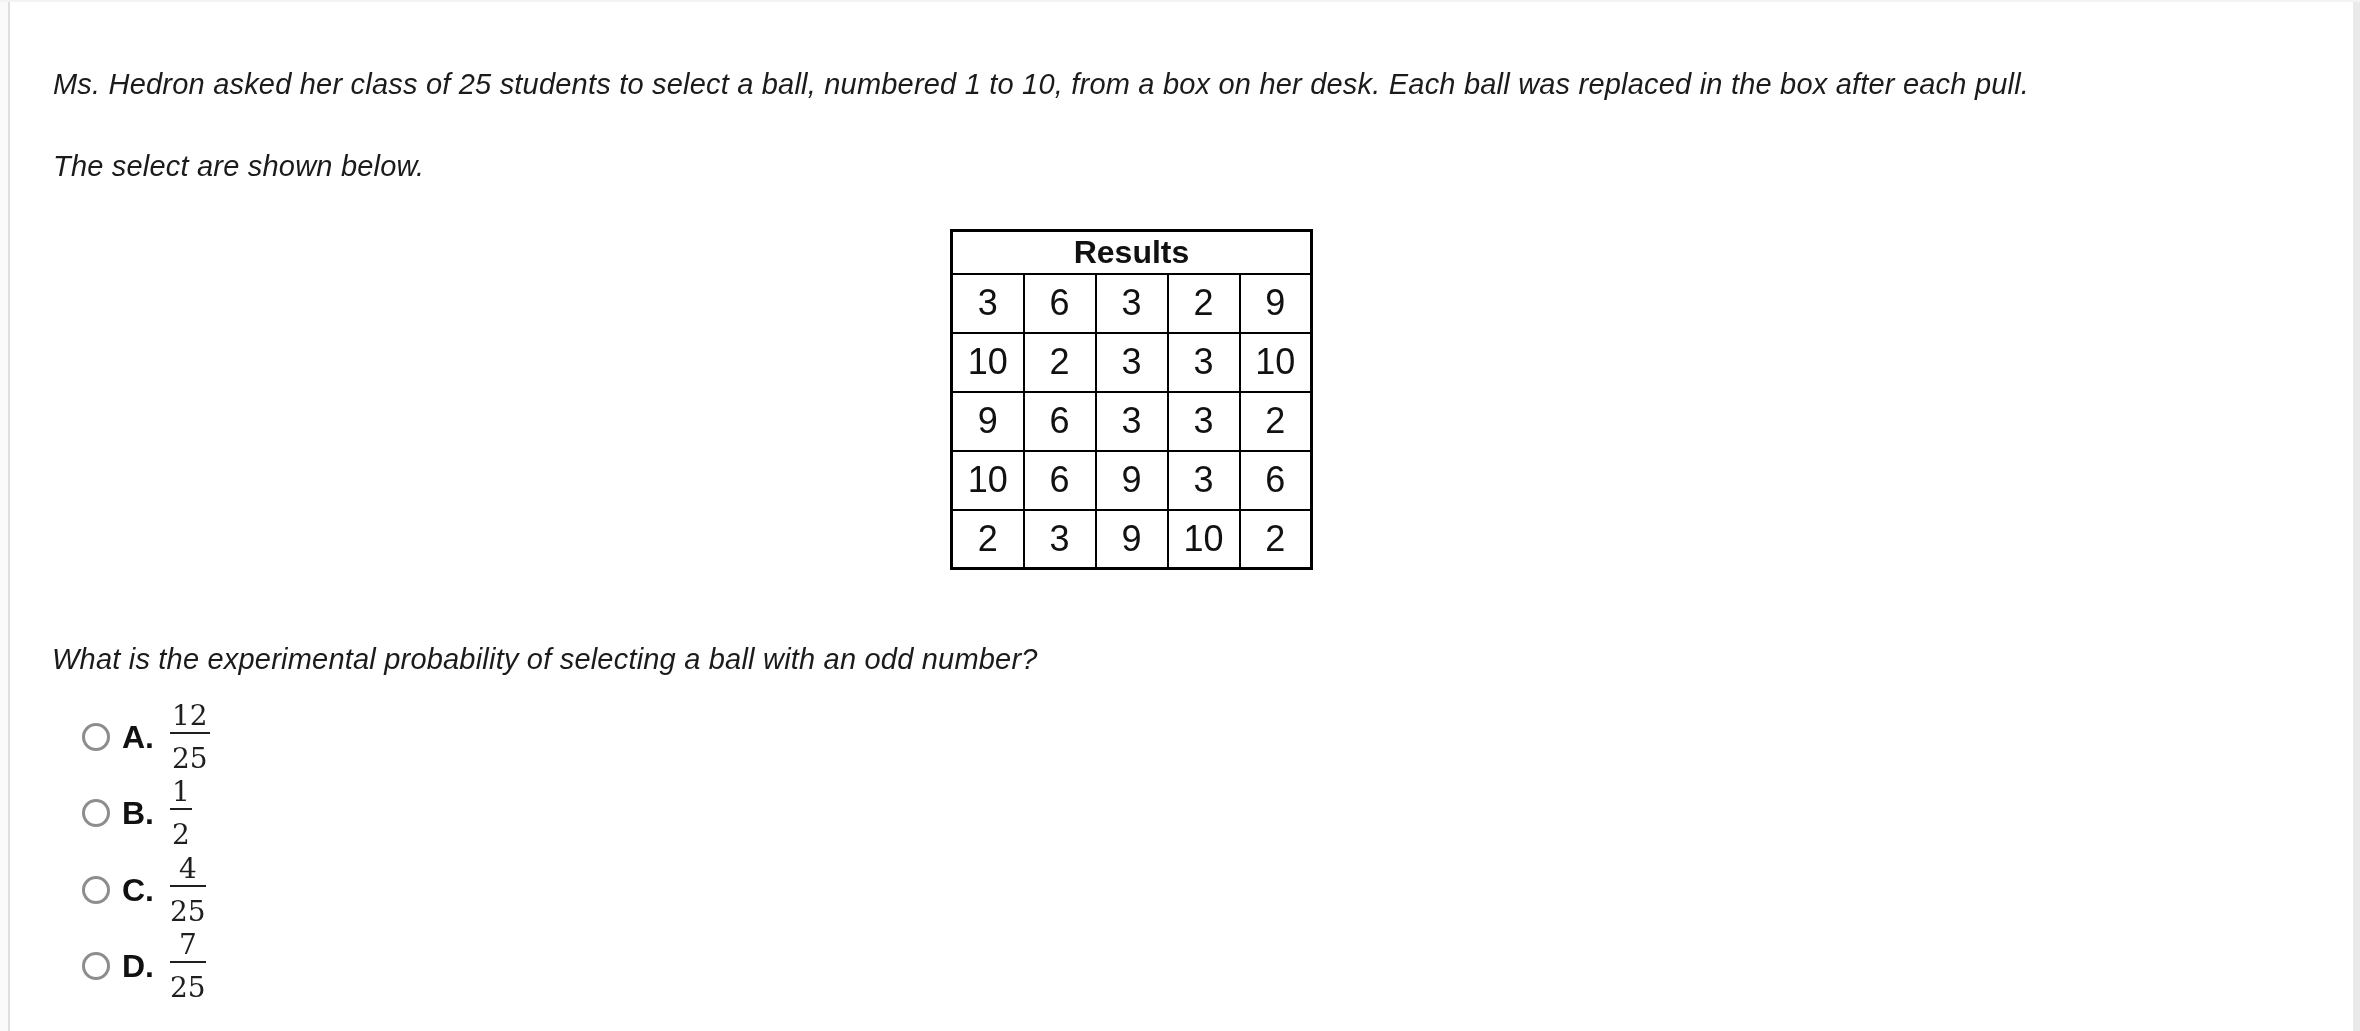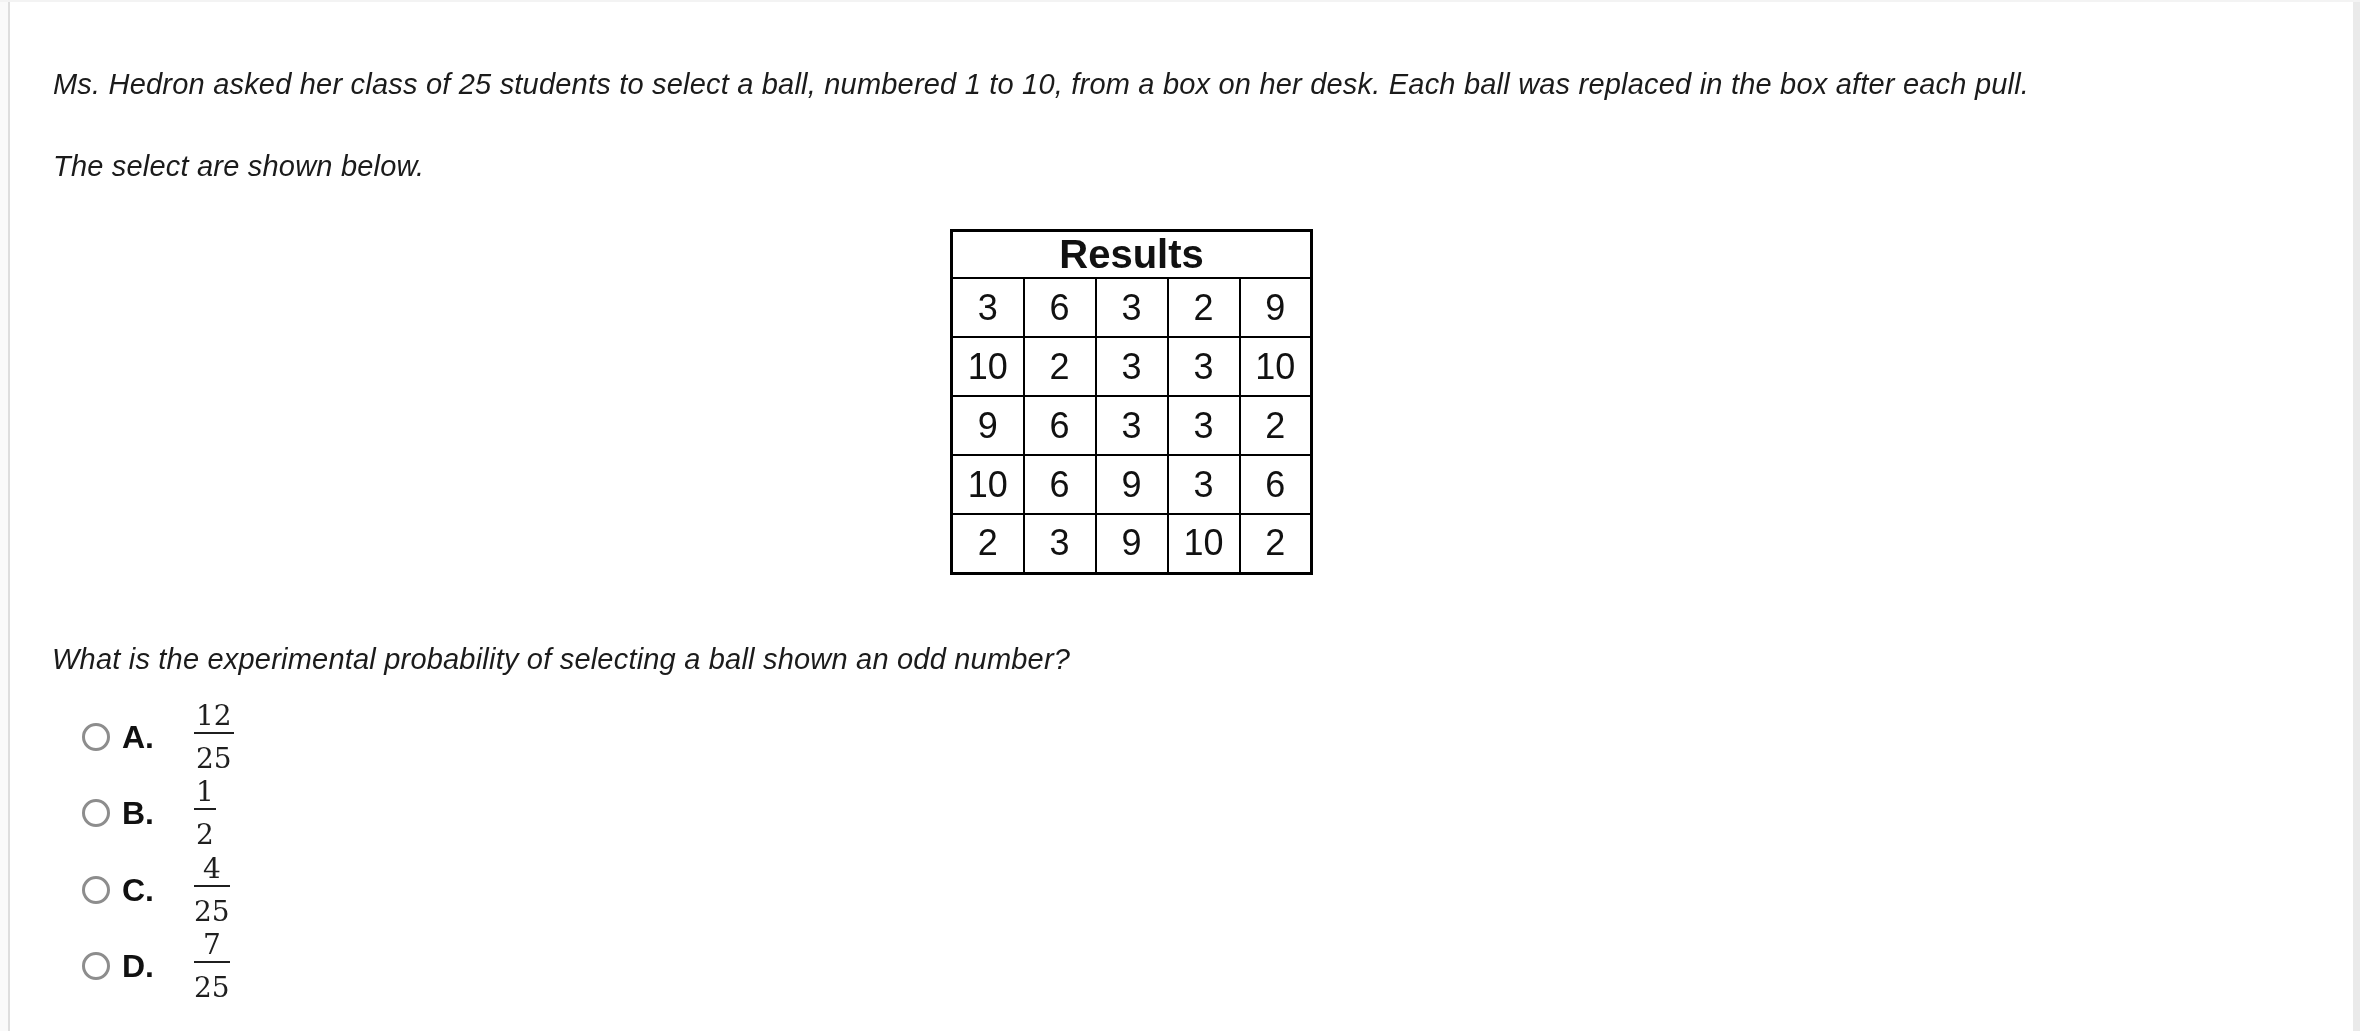--- a/index.html
+++ b/index.html
@@ -17,40 +17,40 @@
 
   .text-line { position:absolute; font-size:29px; line-height:36px;
                color:#1b1b1b; white-space:nowrap; letter-spacing:0.2px;font-style:italic; }
   .intro-1 { left:53px; top:66px; }
   .intro-2 { left:53px; top:148px; }
   .prompt  { left:52px; top:641px; }
 
   table.results { position:absolute; left:950px; top:229px;
                   border-collapse:collapse; border:3px solid #000;
                   background:#fff; table-layout:fixed; }
-  table.results th { border:2px solid #000; height:43px; font-size:40px;
+  table.results th { border:2px solid #000; height:43px; font-size:32px;
                      font-weight:bold; color:#111; text-align:center;
                      padding:0 18px; }
   table.results td { border:2px solid #000; width:72px; height:59px;
                      font-size:36px; font-weight:400; color:#111;
                      text-align:center; vertical-align:middle; }
 
   .options { position:absolute; left:0; top:0; width:100%; height:100%; }
   .option  { position:absolute; left:82px; display:flex; align-items:center;
              height:64px; cursor:pointer; }
   .option-a { top:705px; }
   .option-b { top:781px; }
   .option-c { top:858px; }
   .option-d { top:934px; }
 
   .radio { width:28px; height:28px; border:3px solid #8d8d8d; border-radius:50%;
            background:#ffffff; flex:0 0 auto; }
   .letter { font-size:32px; font-weight:bold; color:#111;
             margin-left:12px; width:48px; }
-  .fraction { margin-left:24px; display:inline-block; text-align:center;
+  .fraction { display:inline-block; text-align:center;
               font-family:"DejaVu Serif", serif; font-size:28px; color:#1f1f1f; }
   .fraction .num { display:block; line-height:30px; padding:0 2px 1px;
                    border-bottom:2px solid #1f1f1f; }
   .fraction .den { display:block; line-height:30px; padding-top:10px; }
 </style>
 </head>
 <body>
 
 <div class="page">
 
@@ -99,21 +99,21 @@
       <tr>
         <td>2</td>
         <td>3</td>
         <td>9</td>
         <td>10</td>
         <td>2</td>
       </tr>
     </tbody>
   </table>
 
-  <p class="text-line prompt">What is the experimental probability of selecting a ball shown an odd number?</p>
+  <p class="text-line prompt">What is the experimental probability of selecting a ball with an odd number?</p>
 
   <div class="options">
 
     <div class="option option-a">
       <span class="radio"></span>
       <span class="letter">A.</span>
       <span class="fraction">
         <span class="num">12</span>
         <span class="den">25</span>
       </span>

